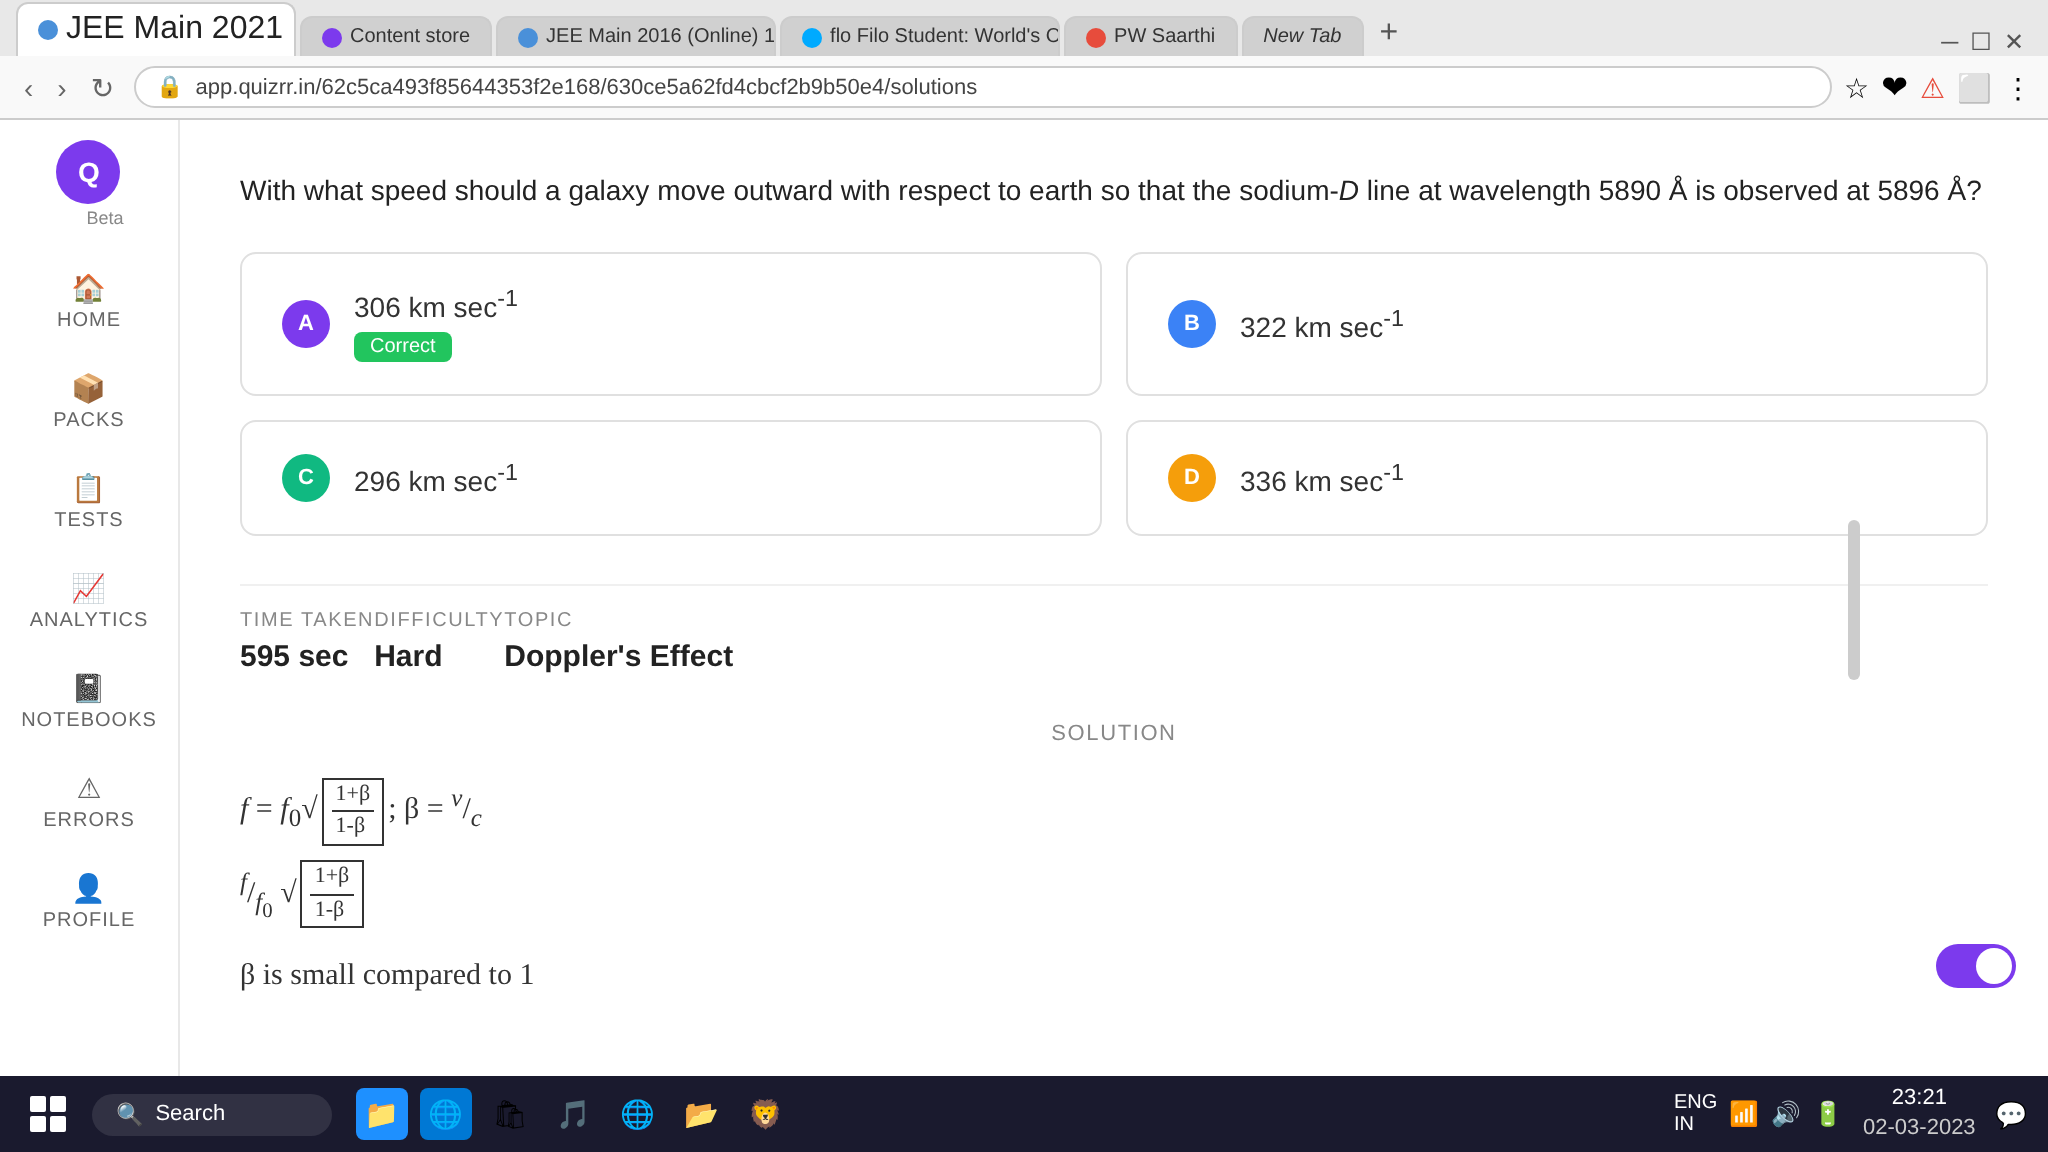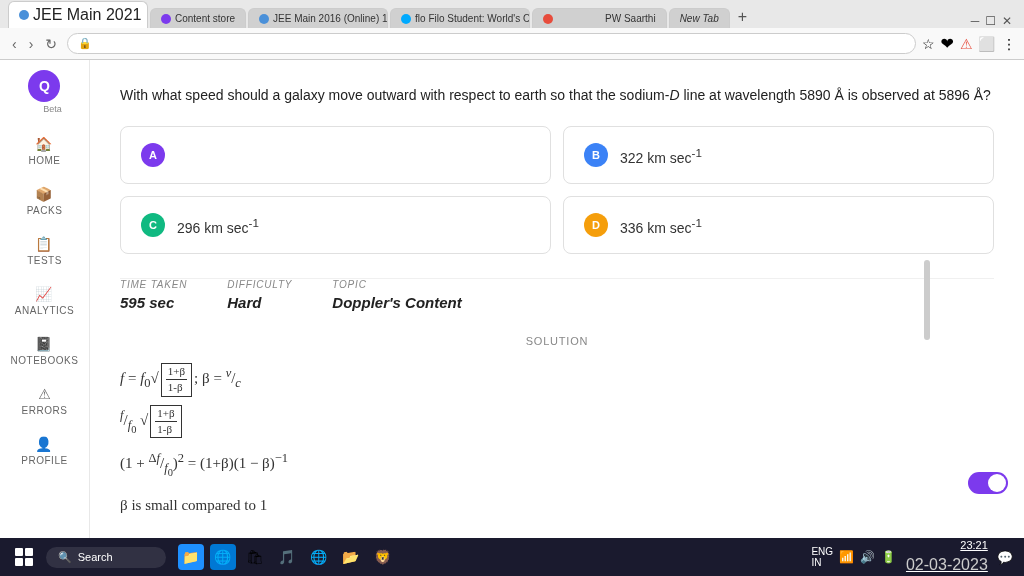--- a/index.html
+++ b/index.html
@@ -34,42 +34,42 @@
     .option-card.correct { border-color: #e0e0e0; }
     .option-circle { width: 24px; height: 24px; border-radius: 50%; display: flex; align-items: center; justify-content: center; font-size: 11px; font-weight: bold; color: white; flex-shrink: 0; }
     .option-circle.a { background: #7c3aed; }
     .option-circle.b { background: #3b82f6; }
     .option-circle.c { background: #10b981; }
     .option-circle.d { background: #f59e0b; }
     .option-text { font-size: 14px; color: #333; display: flex; flex-direction: column; gap: 4px; }
     .correct-badge { background: #22c55e; color: white; font-size: 10px; padding: 2px 8px; border-radius: 4px; width: fit-content; }
 
     
-    .stats-row { display: flex; gap: 40px; margin-bottom: 24px; padding-top: 0; border-top: 1px solid #f0f0f0; font-style: italic; }
+    .stats-row { display: flex; margin-bottom: 24px; padding-top: 12px; border-top: 1px solid #f0f0f0; }
     .stat-item { display: flex; flex-direction: column; gap: 4px; }
     .stat-label { font-size: 10px; color: #888; letter-spacing: 0.8px; text-transform: uppercase; }
     .stat-value { font-size: 15px; color: #222; font-weight: 600; }
 
     
     .solution-label { font-size: 11px; color: #888; letter-spacing: 0.8px; text-transform: uppercase; margin-bottom: 14px; text-align: center; }
     .solution-content { font-size: 14px; color: #333; line-height: 2; }
     .math-line { margin-bottom: 6px; font-family: 'Times New Roman', serif; font-size: 15px; }
     .toggle { width: 40px; height: 22px; background: #7c3aed; border-radius: 11px; position: relative; cursor: pointer; }
     .toggle-knob { width: 18px; height: 18px; background: white; border-radius: 50%; position: absolute; top: 2px; right: 2px; }
 
     
     .taskbar { height: 38px; background: #1a1a2e; display: flex; align-items: center; padding: 0 10px; gap: 8px; }
     .taskbar-start { width: 28px; height: 28px; display: flex; align-items: center; justify-content: center; }
     .win-logo { display: grid; grid-template-columns: 1fr 1fr; gap: 2px; width: 18px; height: 18px; }
     .win-square { background: white; border-radius: 1px; }
     .taskbar-search { background: rgba(255,255,255,0.1); border: none; border-radius: 14px; padding: 4px 12px; color: white; font-size: 11px; display: flex; align-items: center; gap: 6px; width: 120px; cursor: pointer; }
     .taskbar-apps { display: flex; gap: 6px; margin-left: 4px; }
     .taskbar-app { width: 26px; height: 26px; border-radius: 4px; display: flex; align-items: center; justify-content: center; font-size: 16px; cursor: pointer; }
     .taskbar-right { margin-left: auto; display: flex; align-items: center; gap: 10px; font-size: 10px; color: white; }
-    .taskbar-time { text-align: right; line-height: 1.4; text-decoration: underline; }
+    .taskbar-time { text-align: center; line-height: 1.4; }
     .taskbar-icons { display: flex; gap: 6px; align-items: center; }
 
     
     .scroll-indicator { position: absolute; right: 94px; top: 200px; width: 6px; height: 80px; background: #ccc; border-radius: 3px; }
 
     
     .browser-tabs { display: flex; align-items: flex-end; height: 28px; padding: 0 8px; background: #e8e8e8; gap: 2px; overflow: hidden; }
     .b-tab { background: #d0d0d0; border-radius: 6px 6px 0 0; padding: 4px 10px; font-size: 10px; color: #333; display: flex; align-items: center; gap: 4px; max-width: 140px; white-space: nowrap; overflow: hidden; cursor: pointer; border: 1px solid #ccc; border-bottom: none; }
     .b-tab.active { background: white; color: #222; }
     .b-tab .t-favicon { width: 10px; height: 10px; border-radius: 50%; flex-shrink: 0; }
@@ -91,41 +91,42 @@
   <div class="b-tab">
     <div class="t-favicon" style="background:#4a90d9;"></div>
     <span style="font-size:10px;">JEE Main 2016 (Online) 10:</span>
   </div>
   <div class="b-tab">
     <div class="t-favicon" style="background:#00aaff;"></div>
     <span style="font-size:10px;">flo Filo Student: World's Only</span>
   </div>
   <div class="b-tab">
     <div class="t-favicon" style="background:#e74c3c;"></div>
-    <span style="font-size:10px;margin-left:48px;">PW Saarthi</span>
+    <span style="font-size:10px;">PW Saarthi</span>
   </div>
   <div class="b-tab">
     <span style="font-size:10px;font-style:italic;">New Tab</span>
   </div>
   <button class="b-tab-add">+</button>
   <div style="margin-left:auto;display:flex;gap:6px;align-items:center;padding-right:4px;">
     <span style="font-size:12px;color:#555;cursor:pointer;">─</span>
     <span style="font-size:12px;color:#555;cursor:pointer;">☐</span>
     <span style="font-size:12px;color:#555;cursor:pointer;">✕</span>
   </div>
 </div>
 
 <div class="browser-addressbar">
   <div class="nav-buttons">
     <button class="nav-btn">‹</button>
     <button class="nav-btn">›</button>
     <button class="nav-btn">↻</button>
   </div>
   <div class="address-input">
     <span style="color:#888;font-size:11px;">🔒</span>
+    <span style="font-size:11px;color:#444;">app.quizrr.in/62c5ca493f85644353f2e168/630ce5a62fd4cbcf2b9b50e4/solutions</span>
   </div>
   <div class="browser-actions">
     <span style="font-size:14px;cursor:pointer;">☆</span>
     <span style="font-size:16px;cursor:pointer;">❤</span>
     <span style="font-size:14px;cursor:pointer;color:#e74c3c;">⚠</span>
     <span style="font-size:14px;cursor:pointer;">⬜</span>
     <span style="font-size:14px;cursor:pointer;">⋮</span>
   </div>
 </div>
 
@@ -171,20 +172,24 @@
   <div class="content">
 
     <p class="question-text">
       With what speed should a galaxy move outward with respect to earth so that the sodium-<em>D</em> line at wavelength 5890 Å is observed at 5896 Å?
     </p>
 
     <div class="options-grid">
 
       <div class="option-card correct">
         <div class="option-circle a">A</div>
+        <div class="option-text">
+          <span>306 km sec<sup>-1</sup></span>
+          <span class="correct-badge">Correct</span>
+        </div>
       </div>
 
       <div class="option-card">
         <div class="option-circle b">B</div>
         <div class="option-text">
           <span>322 km sec<sup>-1</sup></span>
         </div>
       </div>
 
       <div class="option-card">
@@ -206,42 +211,39 @@
       <div class="stat-item">
         <span class="stat-label">TIME TAKEN</span>
         <span class="stat-value">595 sec</span>
       </div>
       <div class="stat-item">
         <span class="stat-label">DIFFICULTY</span>
         <span class="stat-value">Hard</span>
       </div>
       <div class="stat-item">
         <span class="stat-label">TOPIC</span>
-        <span class="stat-value">Doppler's Content</span>
+        <span class="stat-value">Doppler's Effect</span>
       </div>
     </div>
 
     <div>
       <div class="solution-label">SOLUTION</div>
       <div class="solution-content">
         <div class="math-line">
           <em>f</em> = <em>f</em><sub>0</sub>√<span style="display:inline-flex;flex-direction:column;font-size:11px;vertical-align:middle;border:1px solid #333;padding:0 4px;margin:0 2px;line-height:1.4">
               <span style="border-bottom:1px solid #333;padding:0 2px;">1+β</span>
               <span style="padding:0 2px;">1-β</span>
             </span>; β = <sup><em>v</em></sup>/<sub><em>c</em></sub>
         </div>
         <div class="math-line">
           <sup><em>f</em></sup>/<sub><em>f</em><sub>0</sub></sub> √<span style="display:inline-flex;flex-direction:column;font-size:11px;vertical-align:middle;border:1px solid #333;padding:0 4px;margin:0 2px;line-height:1.4">
               <span style="border-bottom:1px solid #333;padding:0 2px;">1+β</span>
               <span style="padding:0 2px;">1-β</span>
             </span>
         </div>
-        <div class="math-line">
-          (1 + <sup>Δ<em>f</em></sup>/<sub><em>f</em><sub>0</sub></sub>)<sup>2</sup> = (1+β)(1 − β)<sup>−1</sup>
-        </div>
         <div class="math-line" style="">
           β is small compared to 1
         </div>
 
       </div>
     </div>
 
     <div style="position:absolute;right:16px;bottom:44px;">
       <div class="toggle">
         <div class="toggle-knob"></div>
@@ -288,17 +290,17 @@
   </div>
   <div class="taskbar-right">
     <div class="taskbar-icons">
       <span style="font-size:10px;color:white;">ENG<br>IN</span>
       <span style="font-size:12px;">📶</span>
       <span style="font-size:12px;">🔊</span>
       <span style="font-size:12px;">🔋</span>
     </div>
     <div class="taskbar-time">
       <div style="font-size:11px;color:white;">23:21</div>
-      <div style="font-size:16px;color:#ccc;">02-03-2023</div>
+      <div style="font-size:11px;color:#ccc;">02-03-2023</div>
     </div>
     <span style="font-size:13px;color:white;">💬</span>
   </div>
 </div>
 
 </body></html>

